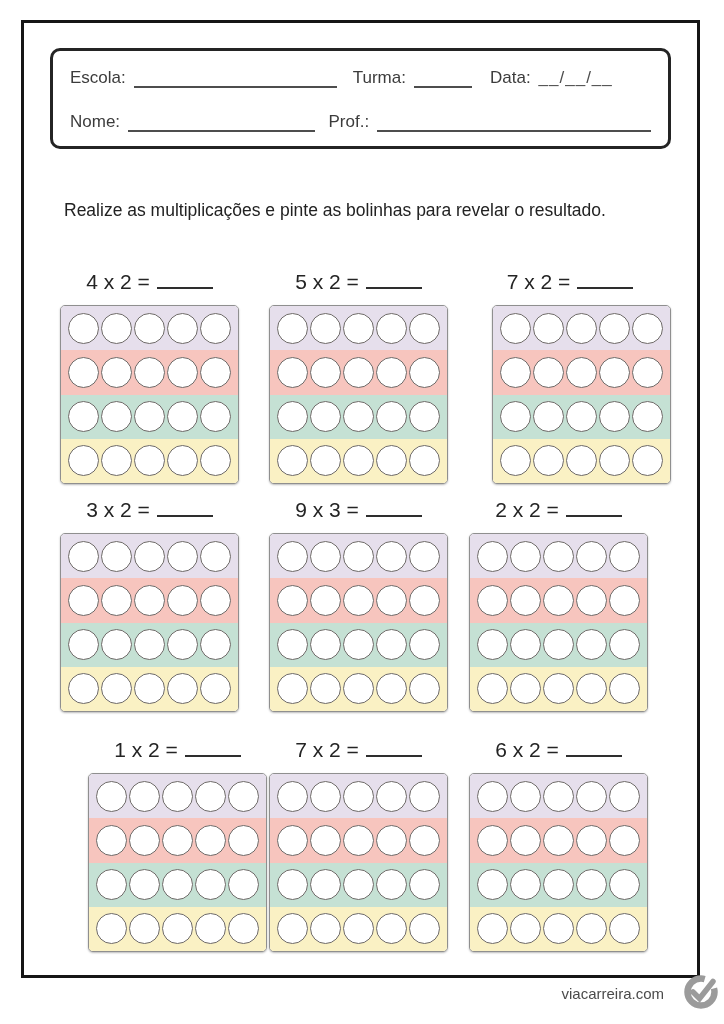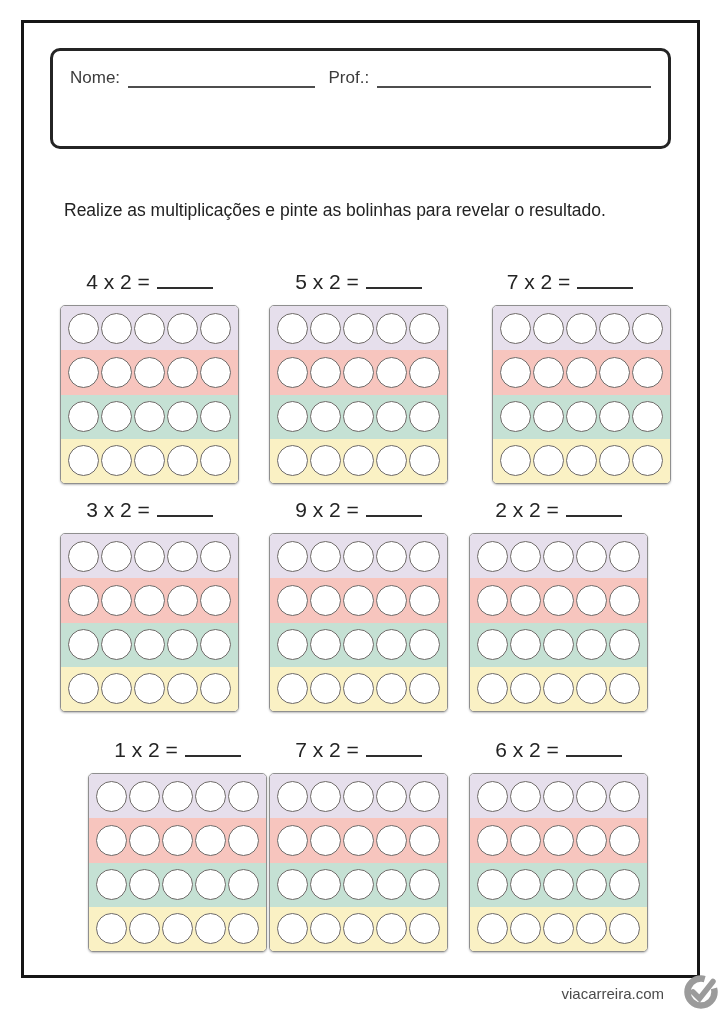--- a/index.html
+++ b/index.html
@@ -111,20 +111,28 @@
     width: 40px; height: 40px;
   }
 </style>
 </head>
 <body>
 
 <div class="page-frame">
 
   <div class="header-box">
     <div class="form-line">
+      <span class="form-label">Escola:</span>
+      <span class="blank-line blank-escola"></span>
+      <span class="form-label">Turma:</span>
+      <span class="blank-line blank-turma"></span>
+      <span class="form-label">Data:</span>
+      <span class="data-value">__/__/__</span>
+    </div>
+    <div class="form-line">
       <span class="form-label">Nome:</span>
       <span class="blank-line blank-nome"></span>
       <span class="form-label">Prof.:</span>
       <span class="blank-line blank-prof"></span>
     </div>
   </div>
 
 </div>
 
 <p class="instruction">Realize as multiplicações e pinte as bolinhas para revelar o resultado.</p>
@@ -256,21 +264,21 @@
         <div class="dot-row" style="background: rgb(250, 241, 196);">
           <div class="dot" style="background: rgb(255, 255, 255); border-color: rgb(110, 106, 104);"></div>
           <div class="dot" style="background: rgb(255, 255, 255); border-color: rgb(110, 106, 104);"></div>
           <div class="dot" style="background: rgb(255, 255, 255); border-color: rgb(110, 106, 104);"></div>
           <div class="dot" style="background: rgb(255, 255, 255); border-color: rgb(110, 106, 104);"></div>
           <div class="dot" style="background: rgb(255, 255, 255); border-color: rgb(110, 106, 104);"></div>
         </div>
       </div>
     </div>
     <div class="problem-block" style="left: 269px; top: 498px;">
-      <div class="problem-heading"><span>9 x 2 =</span><span class="answer-line"></span></div>
+      <div class="problem-heading"><span>9 x 3 =</span><span class="answer-line"></span></div>
       <div class="dot-card">
         <div class="dot-row" style="background: rgb(230, 223, 236);">
           <div class="dot" style="background: rgb(255, 255, 255); border-color: rgb(110, 106, 104);"></div>
           <div class="dot" style="background: rgb(255, 255, 255); border-color: rgb(110, 106, 104);"></div>
           <div class="dot" style="background: rgb(255, 255, 255); border-color: rgb(110, 106, 104);"></div>
           <div class="dot" style="background: rgb(255, 255, 255); border-color: rgb(110, 106, 104);"></div>
           <div class="dot" style="background: rgb(255, 255, 255); border-color: rgb(110, 106, 104);"></div>
         </div>
         <div class="dot-row" style="background: rgb(247, 197, 190);">
           <div class="dot" style="background: rgb(255, 255, 255); border-color: rgb(110, 106, 104);"></div>

